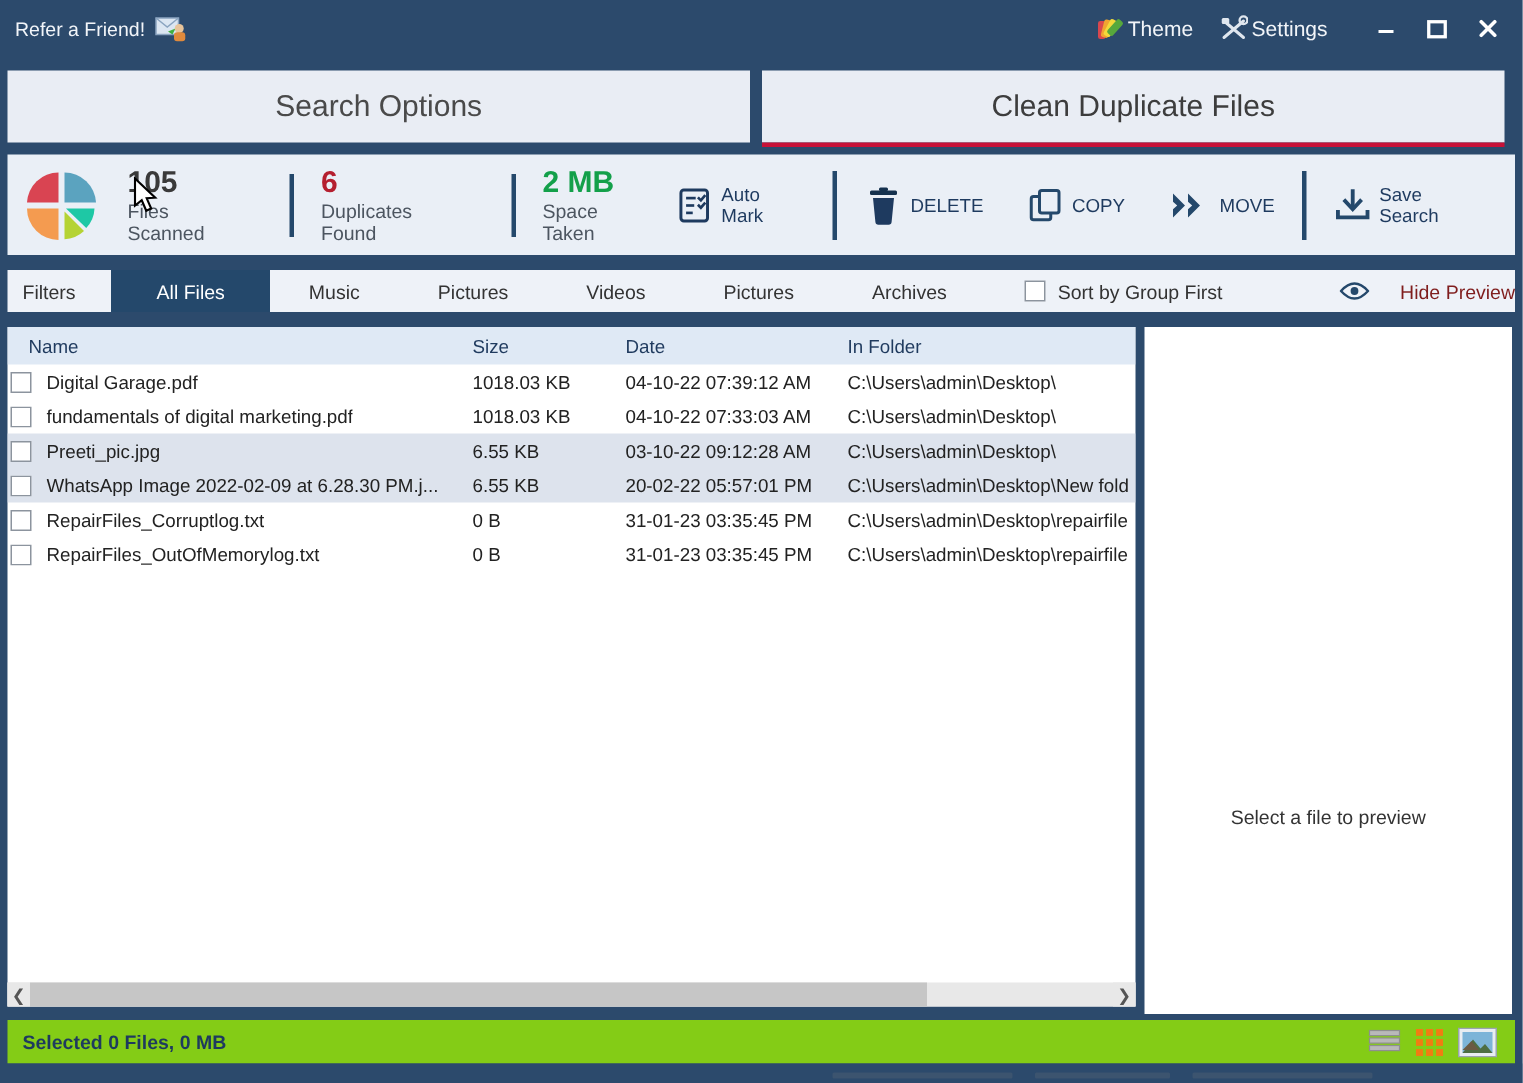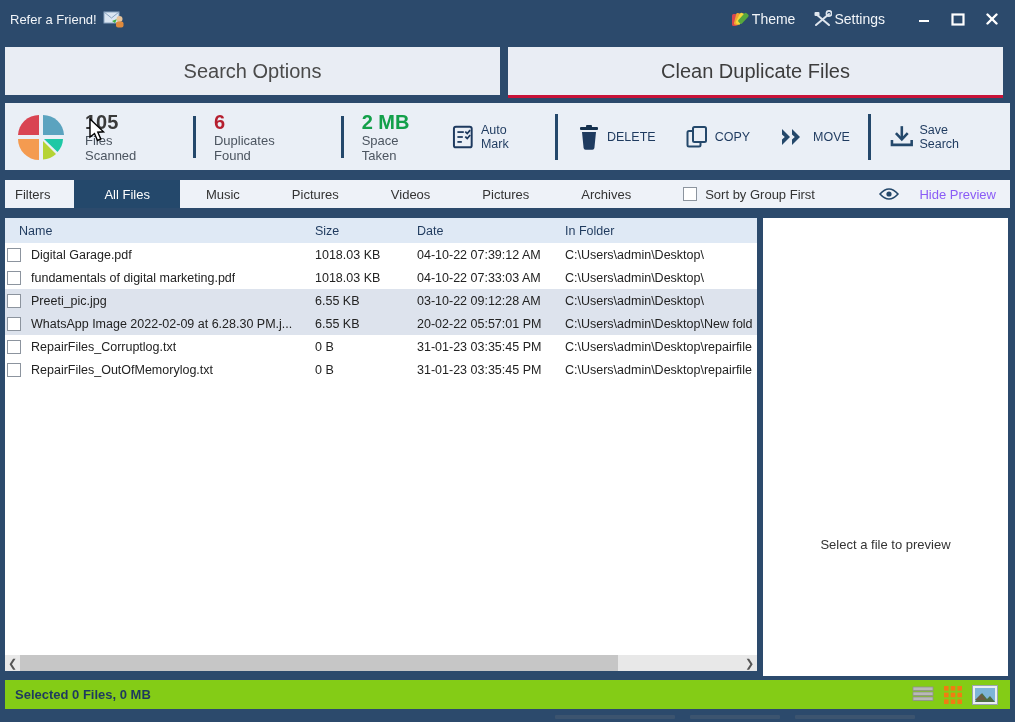--- a/index.html
+++ b/index.html
@@ -34,21 +34,21 @@
   .tool-btn { display:flex; flex-direction:row; align-items:center; justify-content:center; gap:5px; padding:0 14px; height:100%; cursor:pointer; color:#1e3a5f; font-size:12.5px; }
   .tool-sep { width:3px; height:46px; background:#24486b; margin:0 4px; }
 
   
   .filters-bar { position:absolute; left:5px; top:180px; width:1005px; height:28px; background:#eef2f8; display:flex; align-items:center; font-size:13px; color:#333; }
   .filters-label { margin-left:10px; color:#3d4document5; }
   .filter-item { padding:0 26px; height:28px; display:flex; align-items:center; cursor:pointer; }
   .filter-item.active { background:#24486b; color:#fff; padding:0 30px; margin-left:24px; }
   .sort-group { display:flex; align-items:center; gap:8px; margin-left:26px; cursor:pointer; }
   .checkbox { width:14px; height:14px; background:#fff; border:1px solid #8c949e; }
-  .hide-preview { margin-left:auto; margin-right:14px; display:flex; align-items:center; gap:20px; cursor:pointer; color:#8b5cf6; }
+  .hide-preview { margin-left:auto; display:flex; align-items:center; gap:20px; cursor:pointer; color:#7f1d1d; }
 
   
   .list-panel { position:absolute; left:5px; top:218px; width:752px; height:453px; background:#fff; overflow:hidden; }
   .list-header { position:absolute; left:0; top:0; width:100%; height:25px; background:#dfe9f5; display:flex; align-items:center; font-size:12.5px; color:#1f3a5e; }
   .col-name { width:310px; padding-left:14px; }
   .col-size { width:102px; }
   .col-date { width:148px; }
   .col-folder { flex:1; }
   .rows { position:absolute; left:0; top:25px; width:100%; }
   .file-row { display:flex; align-items:center; height:23px; font-size:12.5px; color:#222; white-space:nowrap; }

